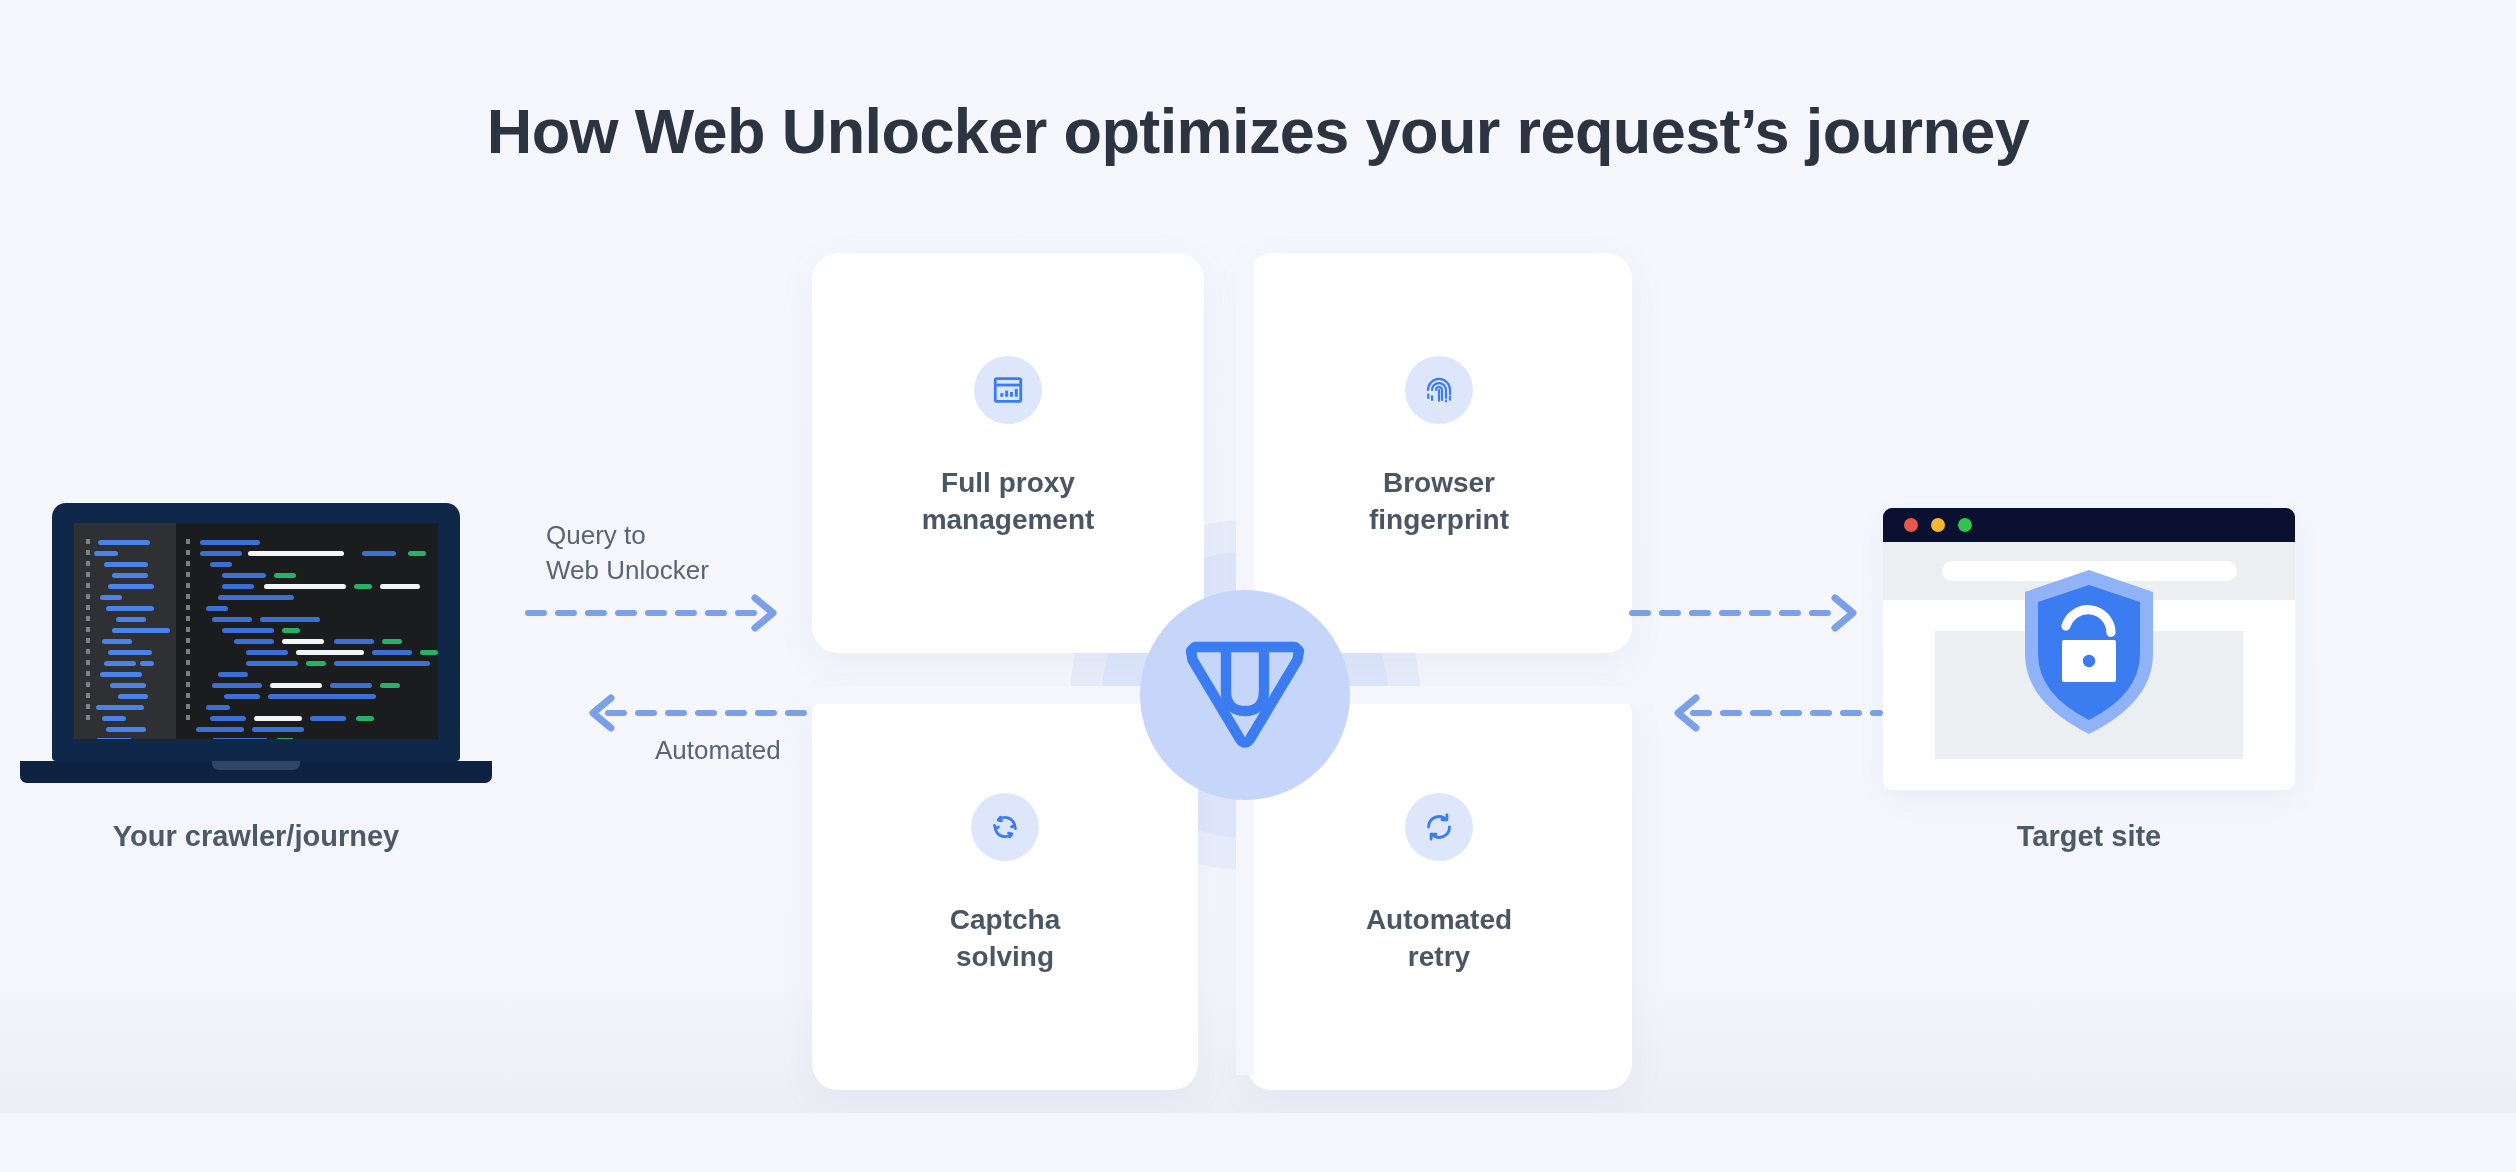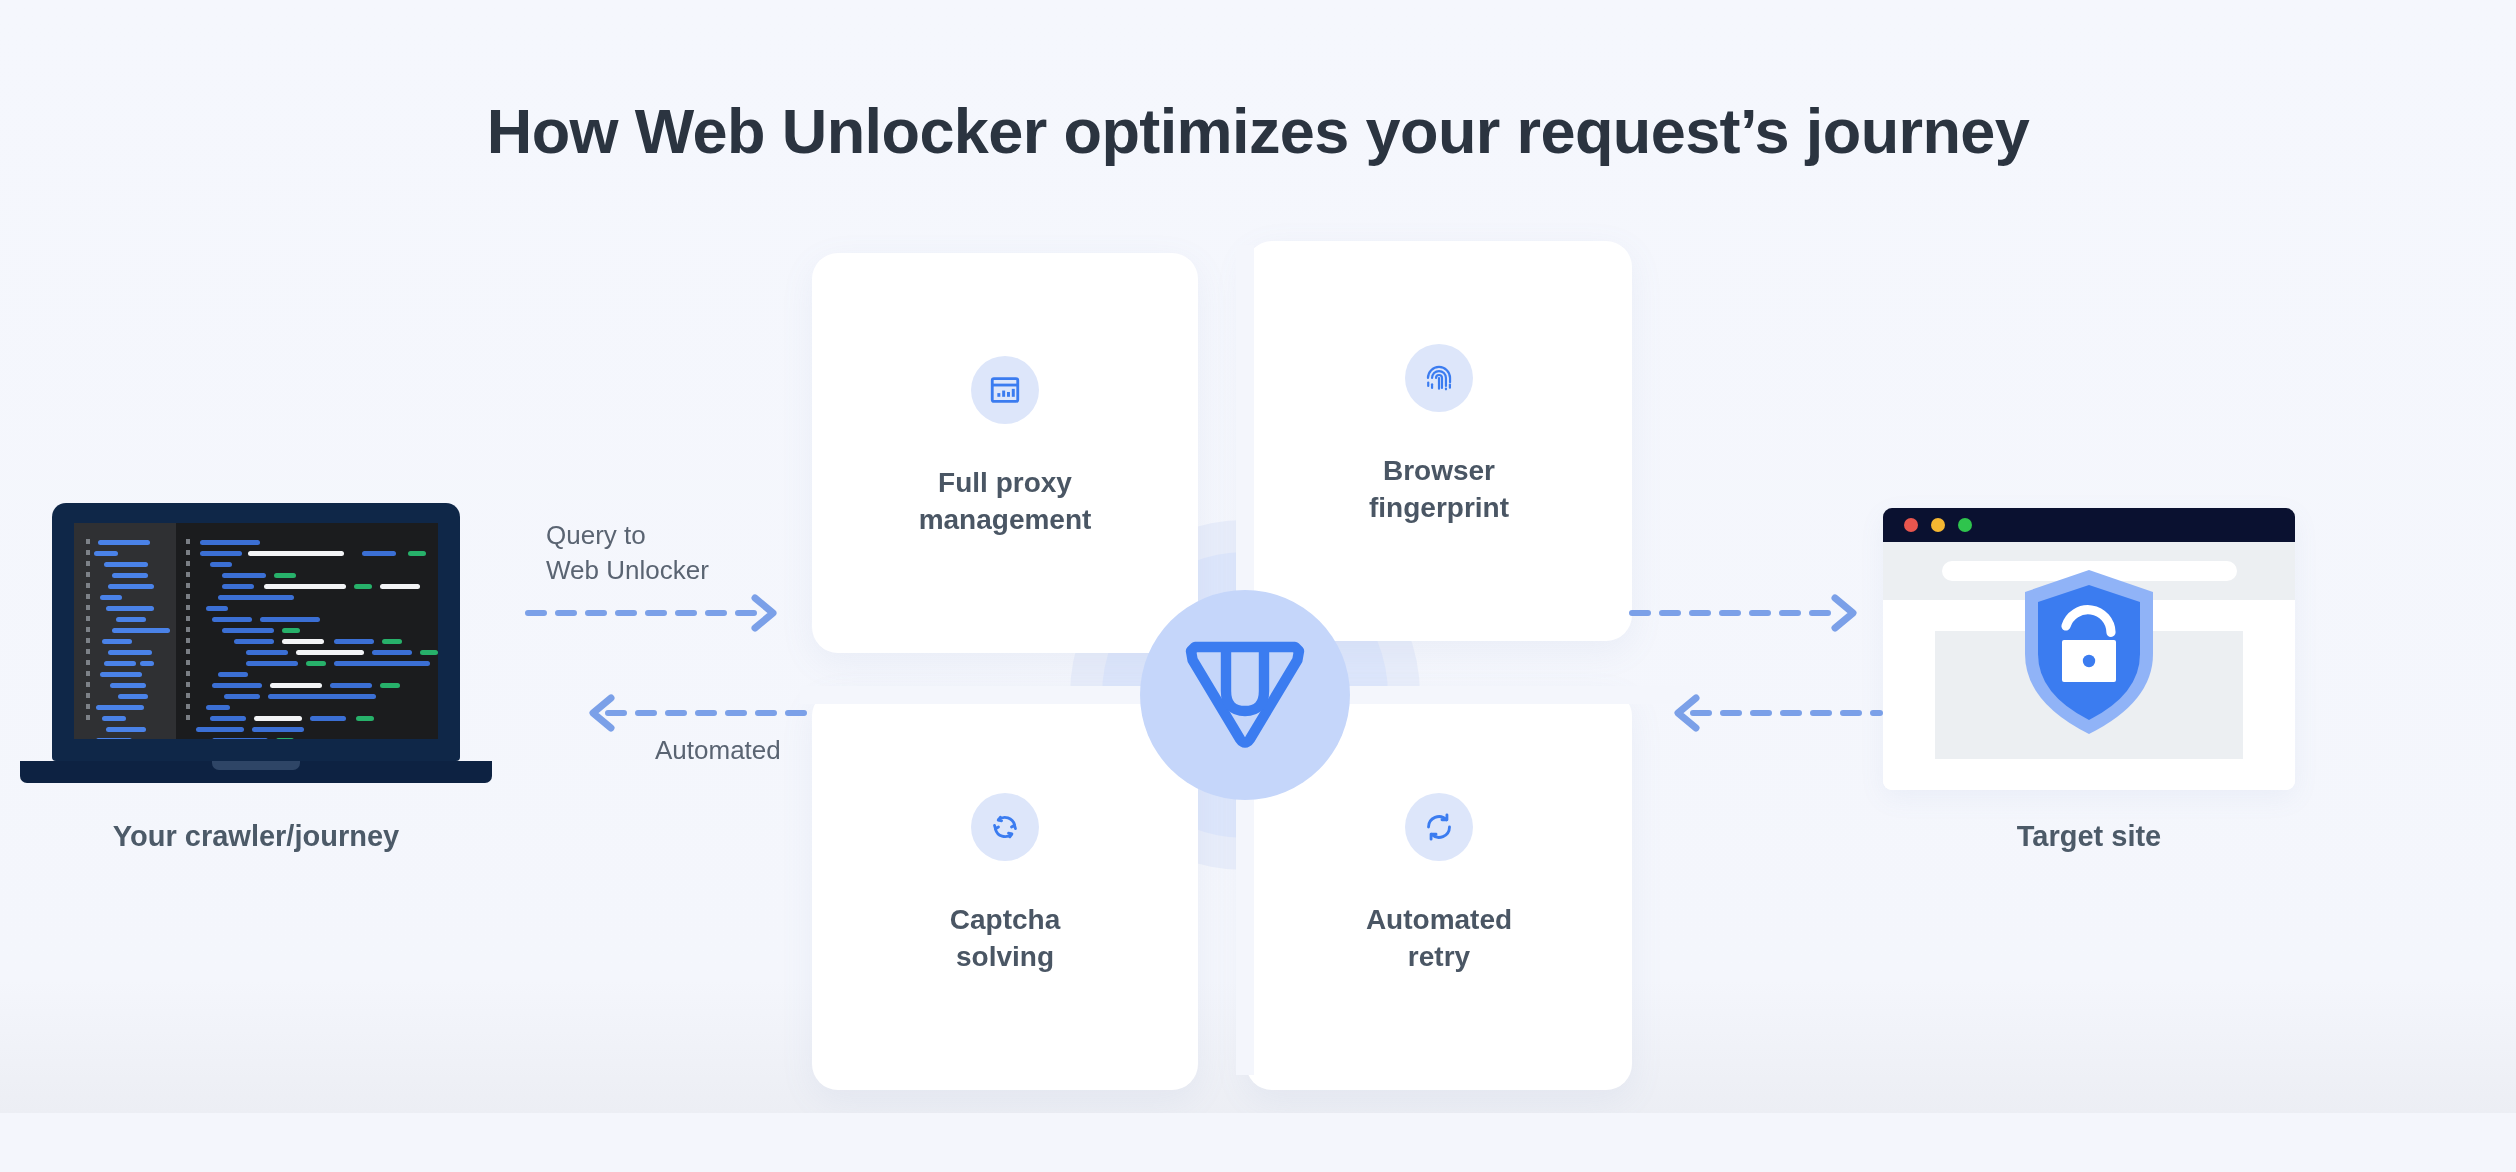--- a/index.html
+++ b/index.html
@@ -185,22 +185,22 @@
   }
 
   .card {
     position: absolute;
     width: 386px;
     height: 400px;
     background: #ffffff;
     border-radius: 26px;
     box-shadow: 0 10px 34px rgba(120, 140, 190, .09);
   }
-  .card.c1 { left: 812px;  top: 253px; }
-  .card.c2 { left: 1246px; top: 241px; }
+  .card.c1 { left: 812px;  top: 253px; padding-left: 6px; }
+  .card.c2 { left: 1246px; top: 253px; }
   .card.c3 { left: 812px;  top: 690px; }
   .card.c4 { left: 1246px; top: 690px; }
 
   .card-icon {
     position: absolute;
     left: 50%;
     transform: translateX(-50%);
     top: 103px;
     width: 68px;
     height: 68px;

